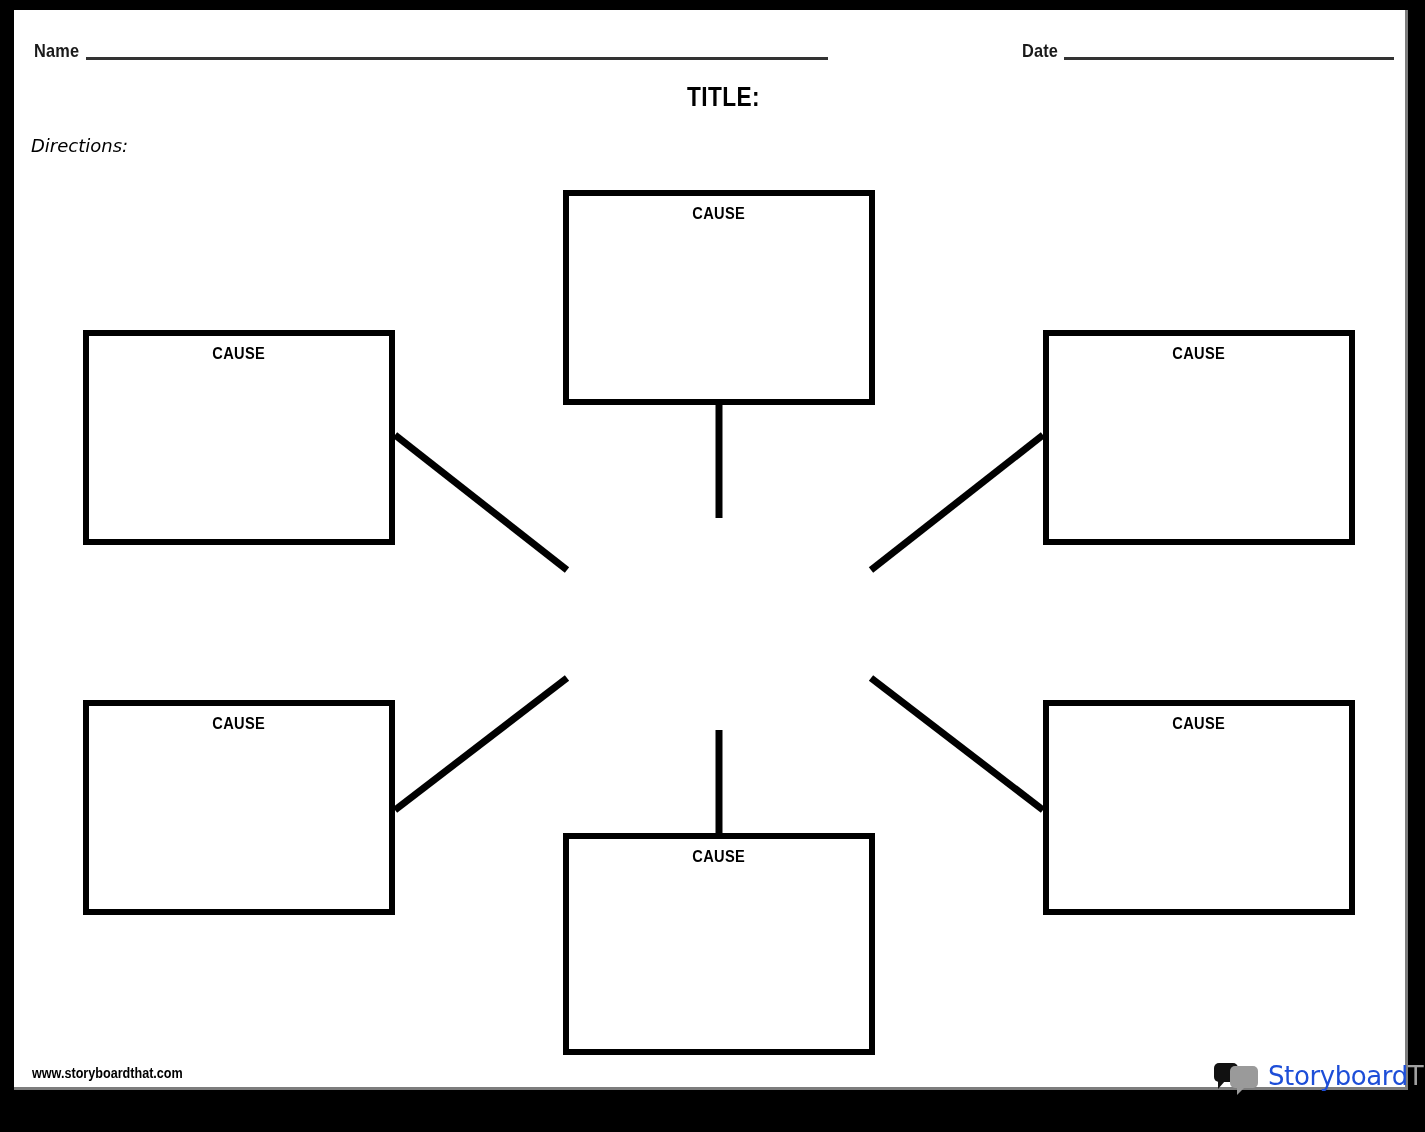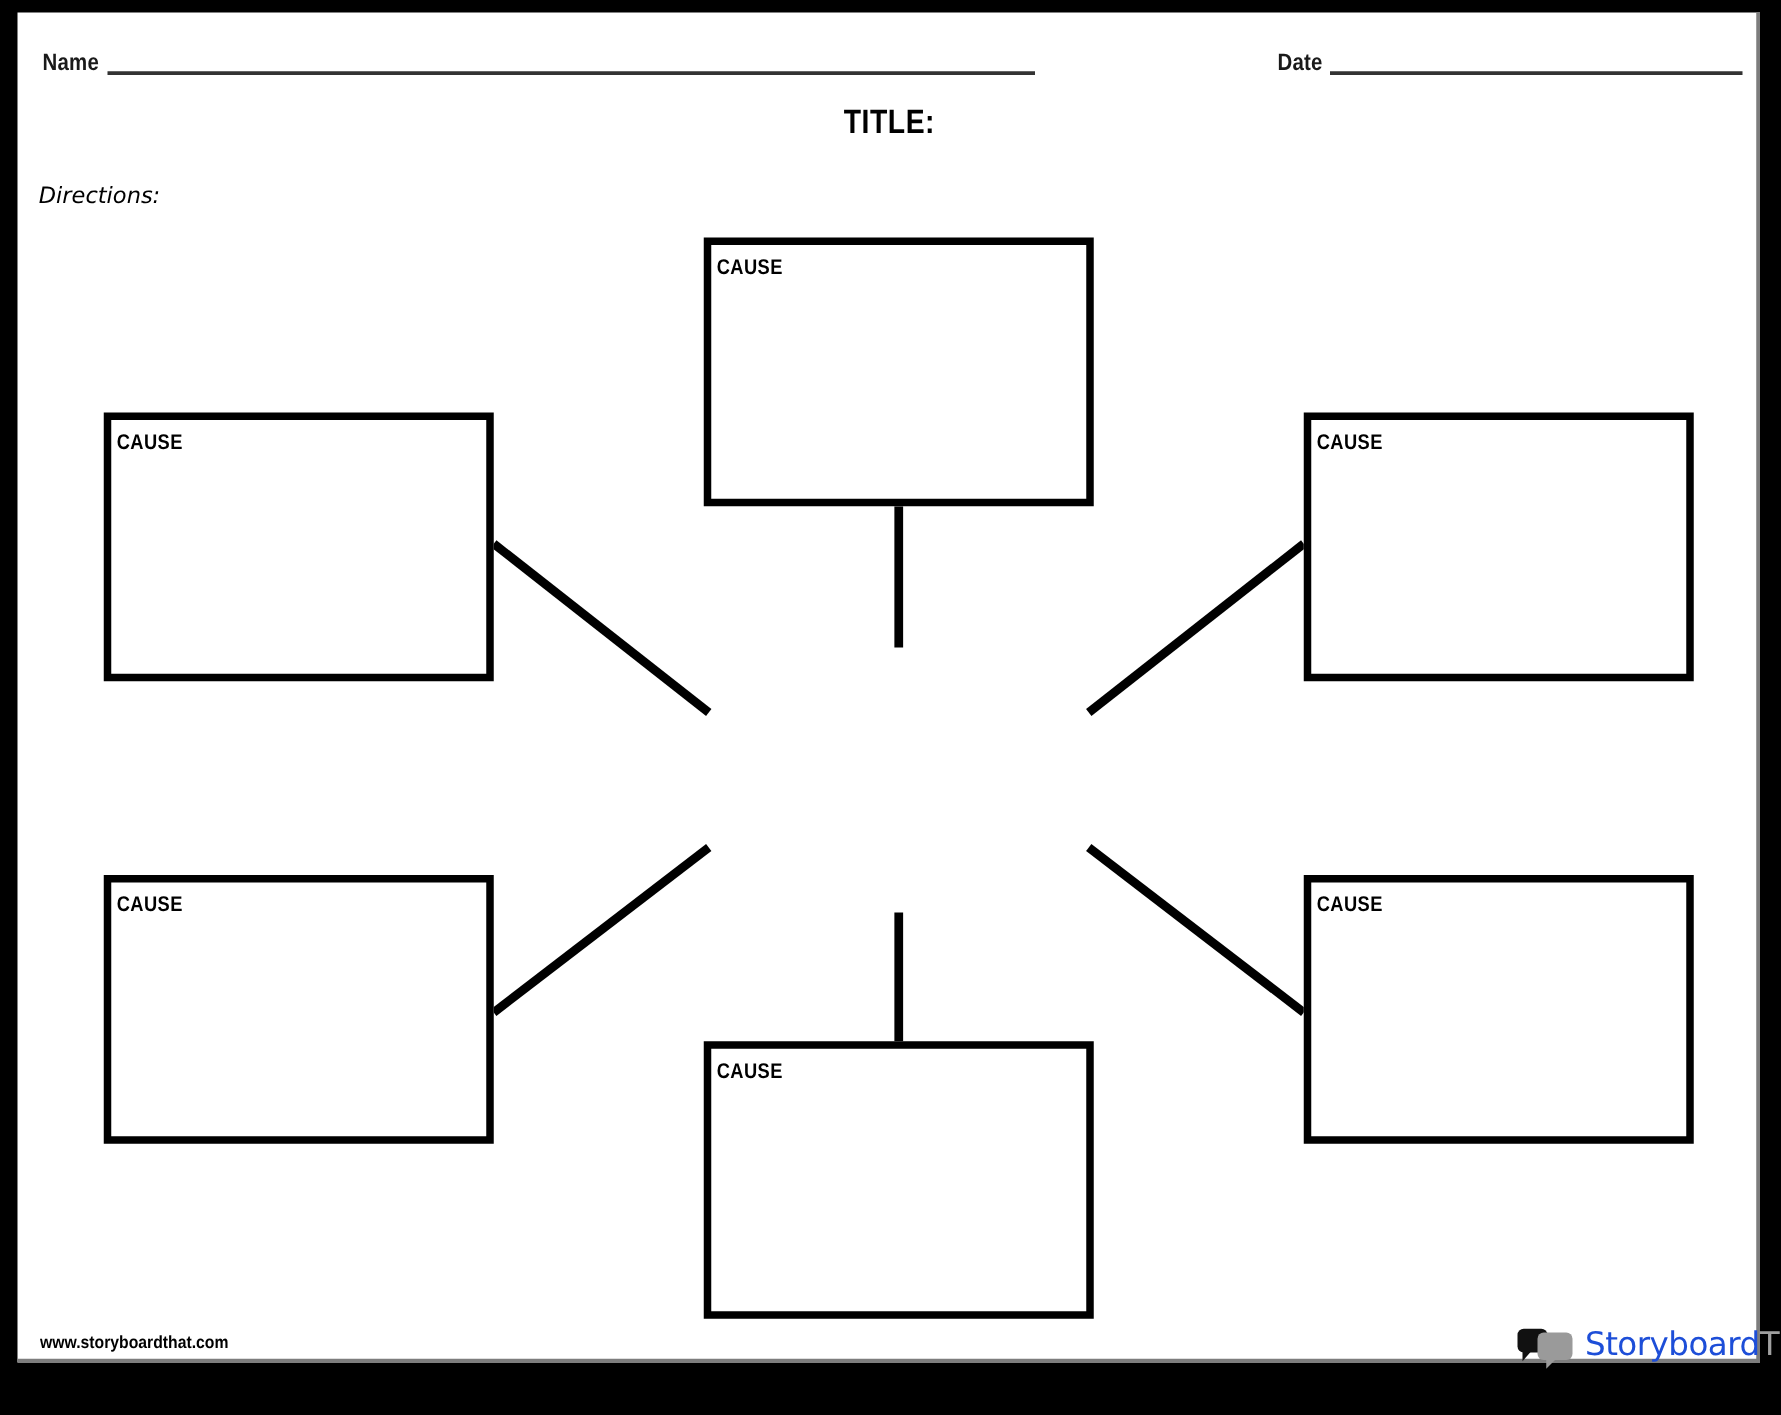--- a/index.html
+++ b/index.html
@@ -55,42 +55,41 @@
     position: absolute;
     height: 3px;
     background: #333333;
   }
   #name-rule { left: 72px;  top: 47px; width: 742px; }
   #date-rule { left: 1050px; top: 47px; width: 330px; }
 
   
   #title {
     position: absolute;
-    left: 0;
+    left: 12px;
     top: 72px;
     width: 1394px;
     text-align: center;
     font-family: "Liberation Sans", sans-serif;
     font-weight: bold;
     font-size: 27px;
     letter-spacing: 0.5px;
     color: #000000;
   }
   #title span { display: inline-block; transform: scaleX(0.84); }
 
   
   #directions {
     position: absolute;
     left: 17px;
     top: 125px;
     font-family: "DejaVu Sans", sans-serif;
     font-style: italic;
     font-size: 18px;
     color: #000000;
-    margin-top: 11px;
   }
 
   
   #diagram {
     position: absolute;
     left: 0; top: 0;
     width: 1394px;
     height: 1080px;
     pointer-events: none;
   }
@@ -101,21 +100,21 @@
     position: absolute;
     box-sizing: border-box;
     background: #ffffff;
     border: 6px solid #000000;
   }
   .node .node-label {
     position: absolute;
     left: 0;
     top: 8px;
     width: 100%;
-    text-align: left;
+    text-align: center;
     font-family: "Liberation Sans", sans-serif;
     font-weight: bold;
     font-size: 17px;
     letter-spacing: 0.4px;
     color: #000000;
   }
   .node .node-label span { display: inline-block; transform: scaleX(0.86); }
 
   
   #node-cause-top    { left: 549px; top: 180px; width: 312px; height: 215px; }

